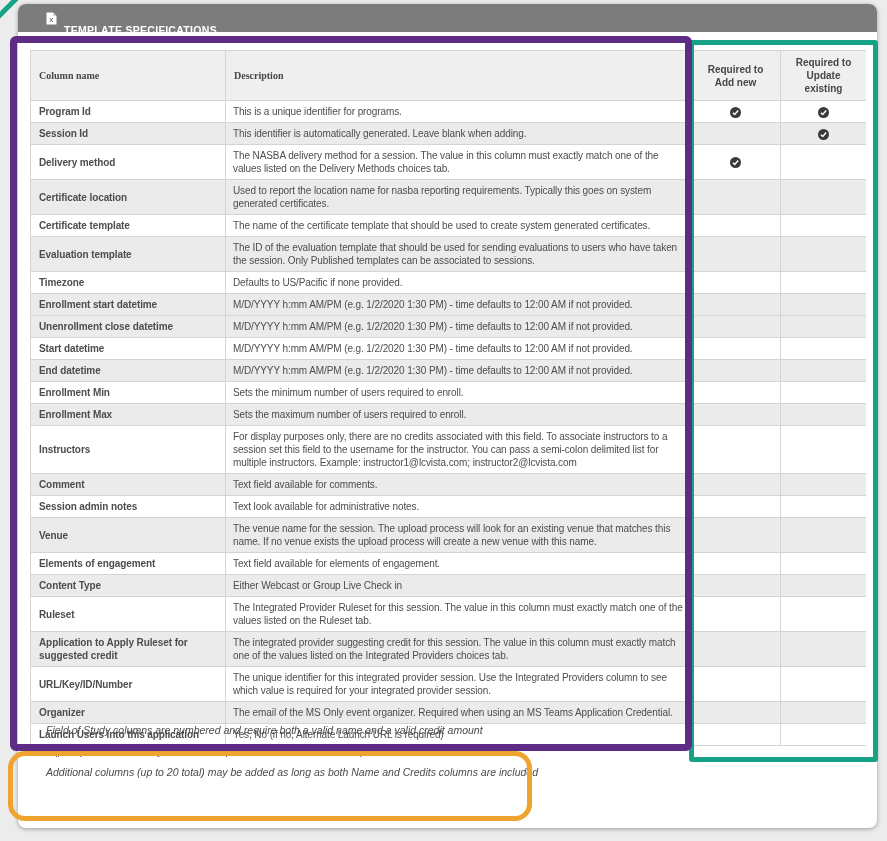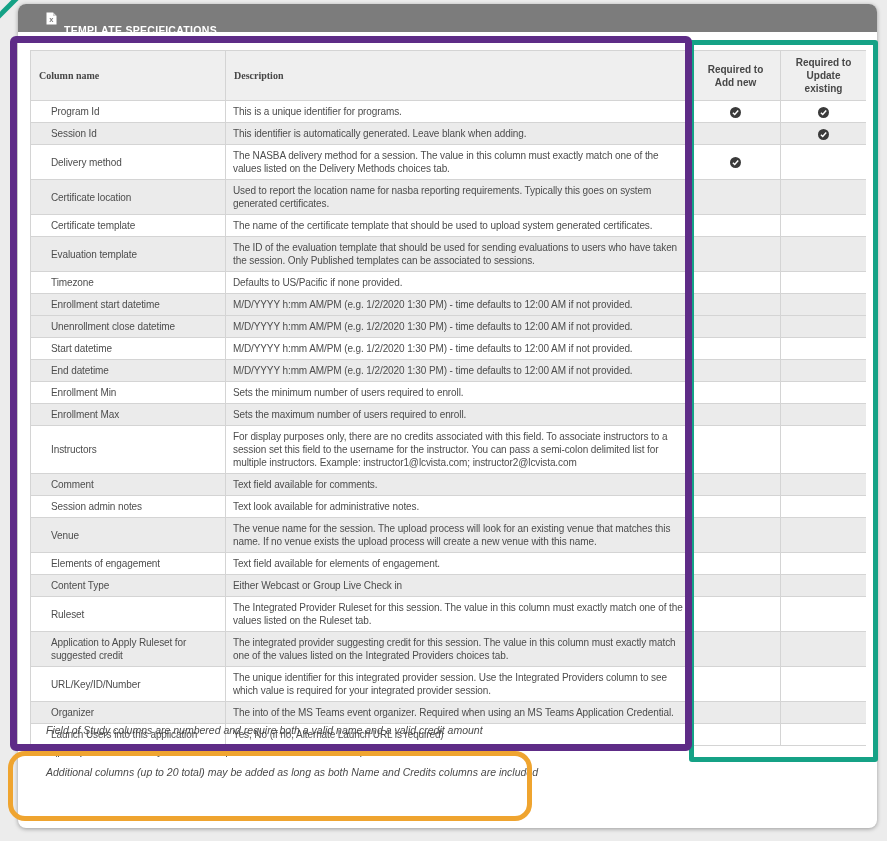--- a/index.html
+++ b/index.html
@@ -32,21 +32,21 @@
   }
   th,td{border:1px solid #d4d4d4;vertical-align:middle;}
   th{
     background:#efefef;font-weight:bold;color:#474747;
     padding:5px 8px;line-height:13px;font-size:10px;
   }
   .th-left{text-align:left;font-family:Liberation Serif, serif;}
   .th-center{text-align:center;}
   td{padding:4px 7px;line-height:13px;letter-spacing:-0.1px;background:#ffffff;}
   tr.alt td{background:#ebebeb;}
-  .cell-name{padding-left:20px;}
+  .cell-name{padding-left:8px;font-weight:bold;}
   .cell-check{text-align:center;}
   .cell-check svg{display:inline-block;vertical-align:middle;}
   
   .notes{
     position:absolute;left:10px;top:716px;width:500px;padding:4px 0 0 18px;
   }
   .note-line{
     font-style:italic;font-size:10.5px;color:#4a4a4a;line-height:13px;
     margin-bottom:8px;white-space:nowrap;
   }
@@ -134,21 +134,21 @@
     <td class="cell-check"></td>
   </tr>
             <tr class="alt">
     <td class="cell-name">Certificate location</td>
     <td class="cell-desc">Used to report the location name for nasba reporting requirements. Typically this goes on system generated certificates.</td>
     <td class="cell-check"></td>
     <td class="cell-check"></td>
   </tr>
             <tr>
     <td class="cell-name">Certificate template</td>
-    <td class="cell-desc">The name of the certificate template that should be used to upload system generated certificates.</td>
+    <td class="cell-desc">The name of the certificate template that should be used to create system generated certificates.</td>
     <td class="cell-check"></td>
     <td class="cell-check"></td>
   </tr>
             <tr class="alt">
     <td class="cell-name">Evaluation template</td>
     <td class="cell-desc">The ID of the evaluation template that should be used for sending evaluations to users who have taken the session. Only Published templates can be associated to sessions.</td>
     <td class="cell-check"></td>
     <td class="cell-check"></td>
   </tr>
             <tr>
@@ -242,21 +242,21 @@
     <td class="cell-check"></td>
   </tr>
             <tr>
     <td class="cell-name">URL/Key/ID/Number</td>
     <td class="cell-desc">The unique identifier for this integrated provider session. Use the Integrated Providers column to see which value is required for your integrated provider session.</td>
     <td class="cell-check"></td>
     <td class="cell-check"></td>
   </tr>
             <tr class="alt">
     <td class="cell-name">Organizer</td>
-    <td class="cell-desc">The into of the MS Teams event organizer. Required when using an MS Teams Application Credential.</td>
+    <td class="cell-desc">The email of the MS Only event organizer. Required when using an MS Teams Application Credential.</td>
     <td class="cell-check"></td>
     <td class="cell-check"></td>
   </tr>
             <tr>
     <td class="cell-name">Launch Users into this application</td>
     <td class="cell-desc">Yes, No (if no, Alternate Launch URL is required)</td>
     <td class="cell-check"></td>
     <td class="cell-check"></td>
   </tr>
           </tbody>

